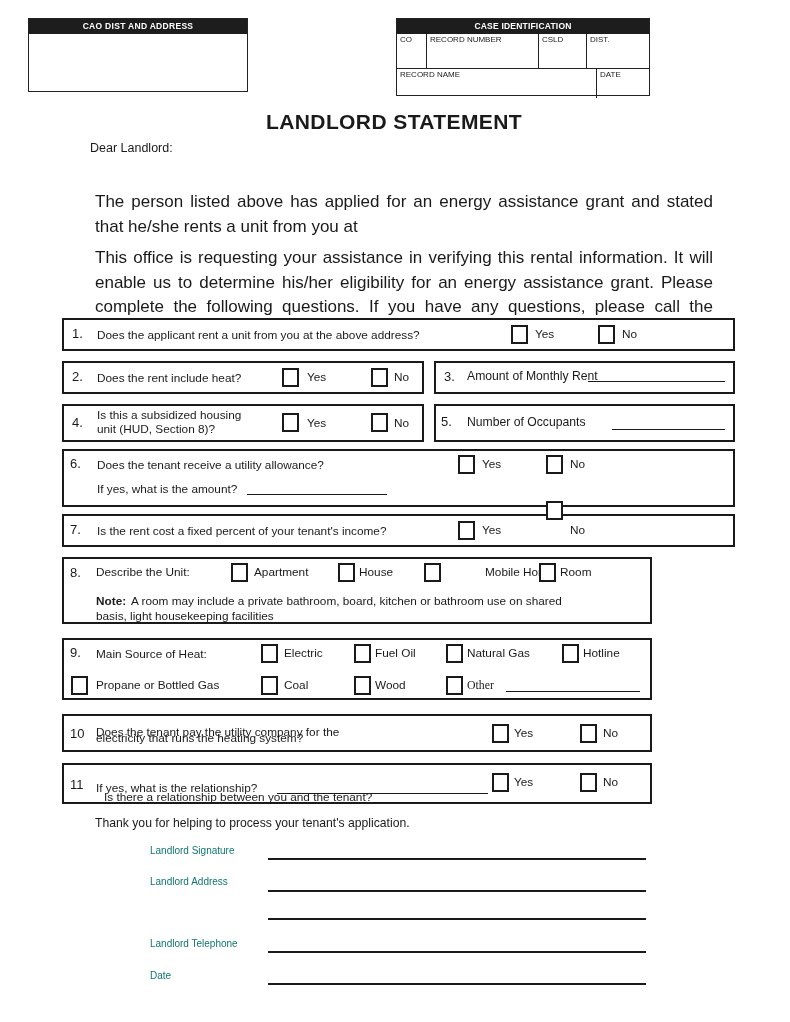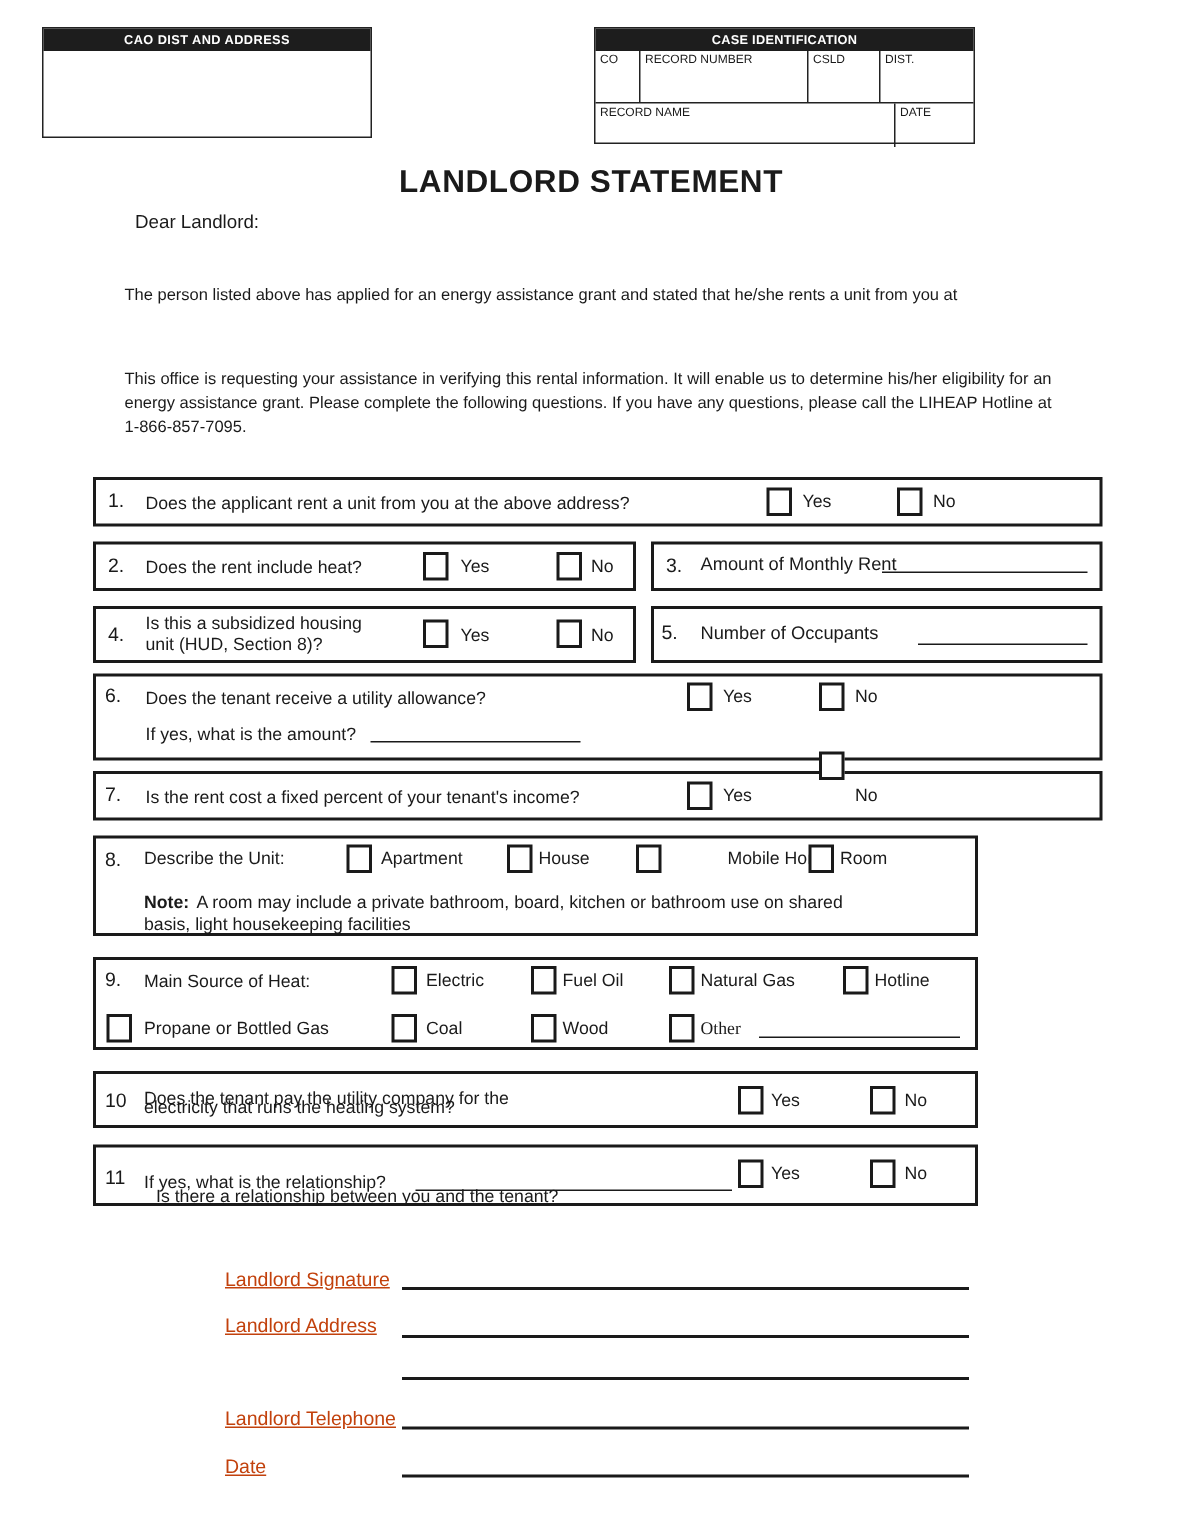--- a/index.html
+++ b/index.html
@@ -96,23 +96,23 @@
     letter-spacing: 0.4px;
   }
   .salutation {
     position: absolute;
     left: 90px;
     top: 141px;
     font-size: 12.5px;
   }
   .para {
     position: absolute;
-    left: 83px;
+    left: 95px;
     width: 618px;
-    font-size: 11px;
+    font-size: 17px;
     line-height: 1.45;
     text-align: justify;
   }
   .para-1 { top: 190px; }
   .para-2 { top: 246px; }
 
   
   .qbox {
     position: absolute;
     border: 2px solid #1a1a1a;
@@ -155,23 +155,22 @@
 
   
   .thanks {
     position: absolute;
     left: 95px;
     top: 816px;
     font-size: 12.2px;
   }
   .sig-label {
     position: absolute;
-    font-size: 13px;
-    color: #c2410c;
-    text-decoration: underline;
+    font-size: 10px;
+    color: #0f766e;
   }
   .sig-rule {
     position: absolute;
     border-bottom: 2px solid #1a1a1a;
     height: 0;
     width: 378px;
     left: 268px;
   }
 </style>
 </head>
@@ -307,20 +306,21 @@
   <div class="qbox" style="left:62px; top:763px; width:590px; height:41px;"></div>
   <div class="qnum" style="left:70px; top:777px;">11</div>
   <div class="qtext" style="left:104px; top:774px;margin-top:16px;">Is there a relationship between you and the  tenant?</div>
   <div class="qtext" style="left:96px; top:781px;">If yes, what is the relationship?</div>
   <div class="rule" style="left:277px; top:793px; width:211px;"></div>
   <div class="cbx" style="left:492px; top:773px;"></div>
   <div class="cbl" style="left:514px; top:775px;">Yes</div>
   <div class="cbx" style="left:580px; top:773px;"></div>
   <div class="cbl" style="left:603px; top:775px;">No</div>
 
+  <div class="thanks">Thank you for helping to process your tenant's application.</div>
 
   <div class="sig-label" style="left:150px; top:845px;">Landlord Signature</div>
   <div class="sig-rule" style="top:858px;"></div>
 
   <div class="sig-label" style="left:150px; top:876px;">Landlord Address</div>
   <div class="sig-rule" style="top:890px;"></div>
   <div class="sig-rule" style="top:918px;"></div>
 
   <div class="sig-label" style="left:150px; top:938px;">Landlord Telephone</div>
   <div class="sig-rule" style="top:951px;"></div>

